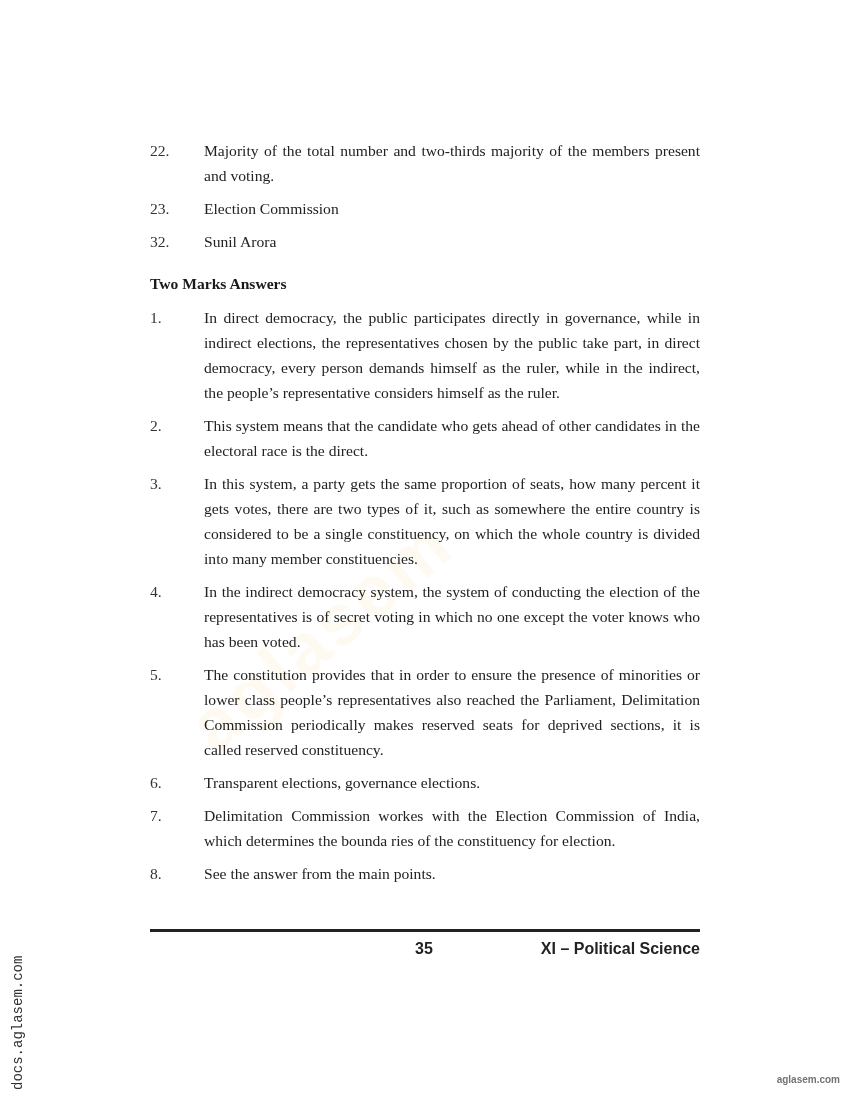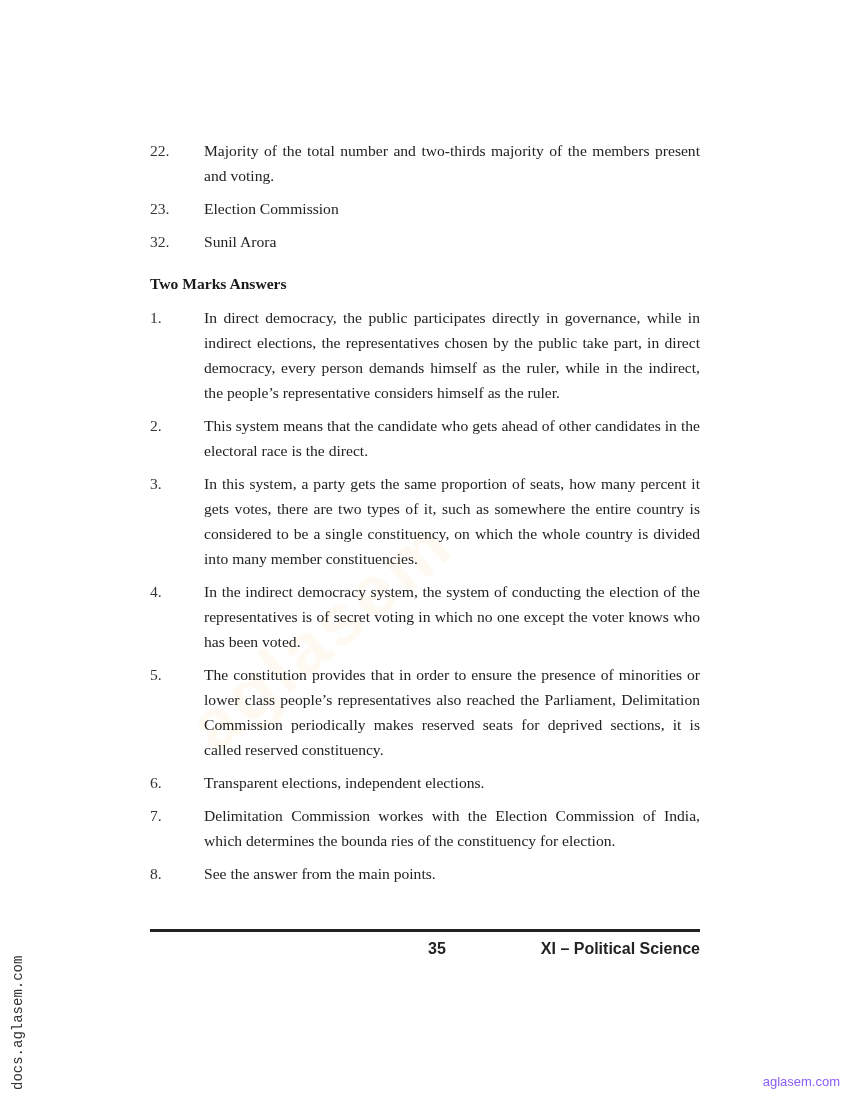--- a/index.html
+++ b/index.html
@@ -13,34 +13,34 @@
       font-family: "Liberation Sans", sans-serif; font-weight: bold; font-size: 72px;
       color: rgba(245, 190, 60, 0.07); letter-spacing: 4px; pointer-events: none; white-space: nowrap;
     }
     .content { position: absolute; left: 150px; width: 550px; top: 138px; font-size: 15.6px; line-height: 25px; }
     .item { display: flex; margin-bottom: 8px; gap: 19px; }
     .num { width: 35px; flex: 0 0 35px; color: #333333; }
     .txt { flex: 1; text-align: justify; }
     .heading { font-weight: bold; font-size: 15.6px; margin-top: 17px; margin-bottom: 9px; color: #1a1a1a; }
     .rule { position: absolute; left: 150px; top: 929px; width: 550px; height: 3px; background: #222222; }
     .page-number {
-      position: absolute; left: 428px; top: 940px; font-family: "Liberation Sans", sans-serif;
+      position: absolute; left: 415px; top: 940px; font-family: "Liberation Sans", sans-serif;
       font-weight: bold; font-size: 16px; color: #222222;
     }
     .subject {
       position: absolute; right: 150px; top: 940px; font-family: "Liberation Sans", sans-serif;
       font-weight: bold; font-size: 16px; color: #222222;
     }
     .side-url {
       position: absolute; left: 10px; top: 1090px; transform: rotate(-90deg); transform-origin: left top;
       font-family: "Liberation Mono", "DejaVu Sans Mono", monospace; font-size: 14px; color: #333333; white-space: nowrap;
     }
     .brand {
       position: absolute; right: 10px; top: 1074px; font-family: "Liberation Sans", sans-serif;
-      font-weight: normal; font-size: 13px; color: #8b5cf6;
+      font-weight: bold; font-size: 10px; color: #737373;
     }
   </style>
 </head>
 <body>
 
 <div class="watermark">aglasem</div>
 
 <div class="content">
   <div>
     <div class="item">
@@ -75,21 +75,21 @@
     <div class="item">
       <span class="num">4.</span>
       <span class="txt">In the indirect democracy system, the system of conducting the election of the representatives is of secret voting in which no one except the voter knows who has been voted.</span>
     </div>
     <div class="item">
       <span class="num">5.</span>
       <span class="txt">The constitution provides that in order to ensure the presence of minorities or lower class people’s representatives also reached the Parliament, Delimitation Commission periodically makes reserved seats for deprived sections, it is called reserved constituency.</span>
     </div>
     <div class="item">
       <span class="num">6.</span>
-      <span class="txt">Transparent elections, independent elections.</span>
+      <span class="txt">Transparent elections, governance elections.</span>
     </div>
     <div class="item">
       <span class="num">7.</span>
       <span class="txt">Delimitation Commission workes with the Election Commission of India, which determines the bounda ries of the constituency for election.</span>
     </div>
     <div class="item">
       <span class="num">8.</span>
       <span class="txt">See the answer from the main points.</span>
     </div>
   </div>

